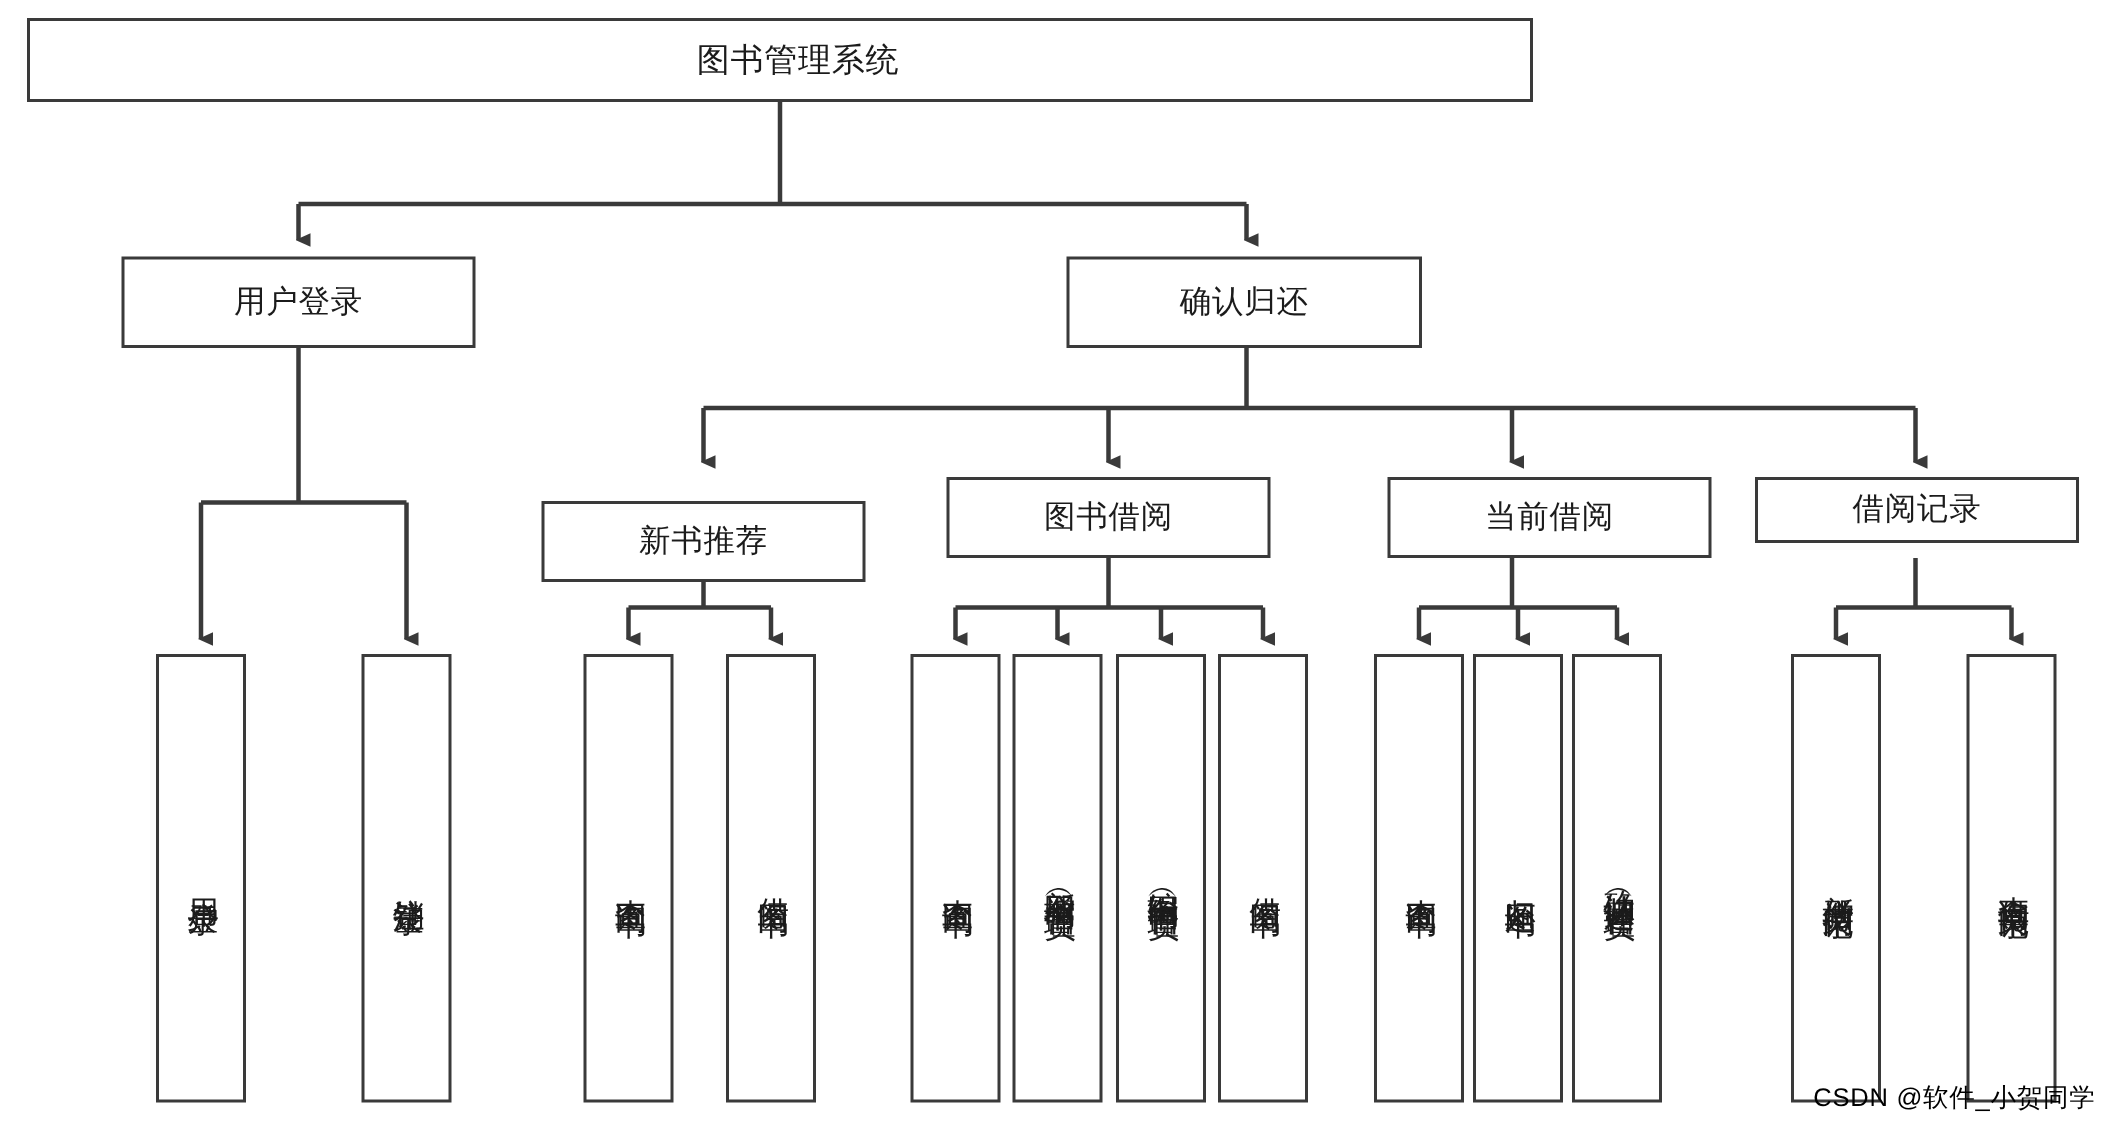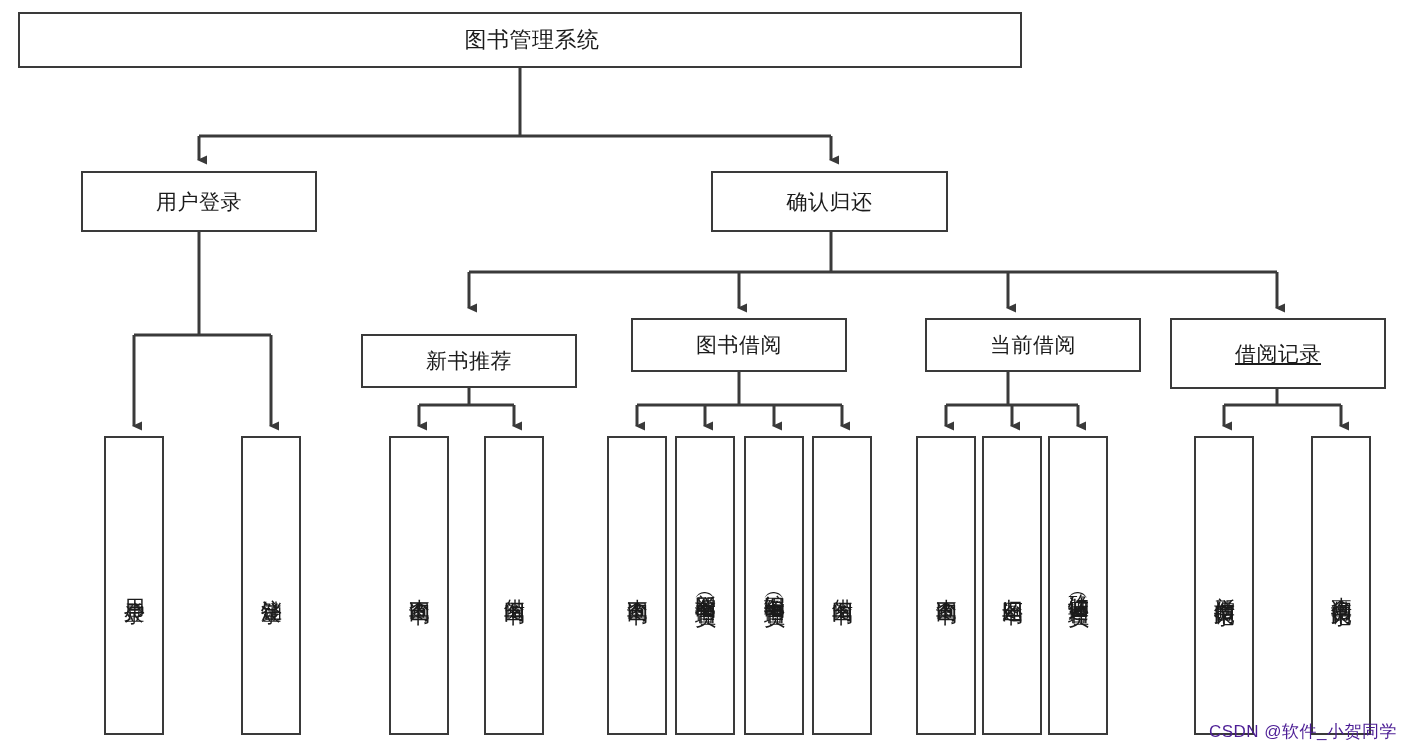--- a/index.html
+++ b/index.html
@@ -59,21 +59,21 @@
   }
   .node-v .vtext {
     writing-mode: vertical-rl;
     text-orientation: upright;
     display: block;
   }
   .watermark {
     position: absolute;
     right: 8px;
     bottom: 4px;
-    color: #4c1d95;
+    color: #000000;
     font-size: 17px;
     letter-spacing: 0.5px;
     white-space: nowrap;
     font-family: "Liberation Sans", "DejaVu Sans", sans-serif;
     text-align: right;
   }
 </style>
 </head>
 <body>
 
@@ -142,21 +142,21 @@
 
   <div class="node node-h" style="left:361px; top:318px; width:216px; height:54px;margin-top:16px;">
     <span>新书推荐</span>
   </div>
   <div class="node node-h" style="left:631px; top:318px; width:216px; height:54px;">
     <span>图书借阅</span>
   </div>
   <div class="node node-h" style="left:901px; top:318px; width:216px; height:54px;margin-left:24px;">
     <span>当前借阅</span>
   </div>
-  <div class="node node-h" style="left:1170px; top:318px; width:216px; height:71px;text-decoration:underline;">
+  <div class="node node-h" style="left:1170px; top:318px; width:216px; height:44px;">
     <span>借阅记录</span>
   </div>
 
   <div class="node node-v" style="left:104px; top:436px; width:60px; height:299px;">
     <span class="vtext">用户登录</span>
   </div>
   <div class="node node-v" style="left:241px; top:436px; width:60px; height:299px;">
     <span class="vtext">注销登录</span>
   </div>
 

